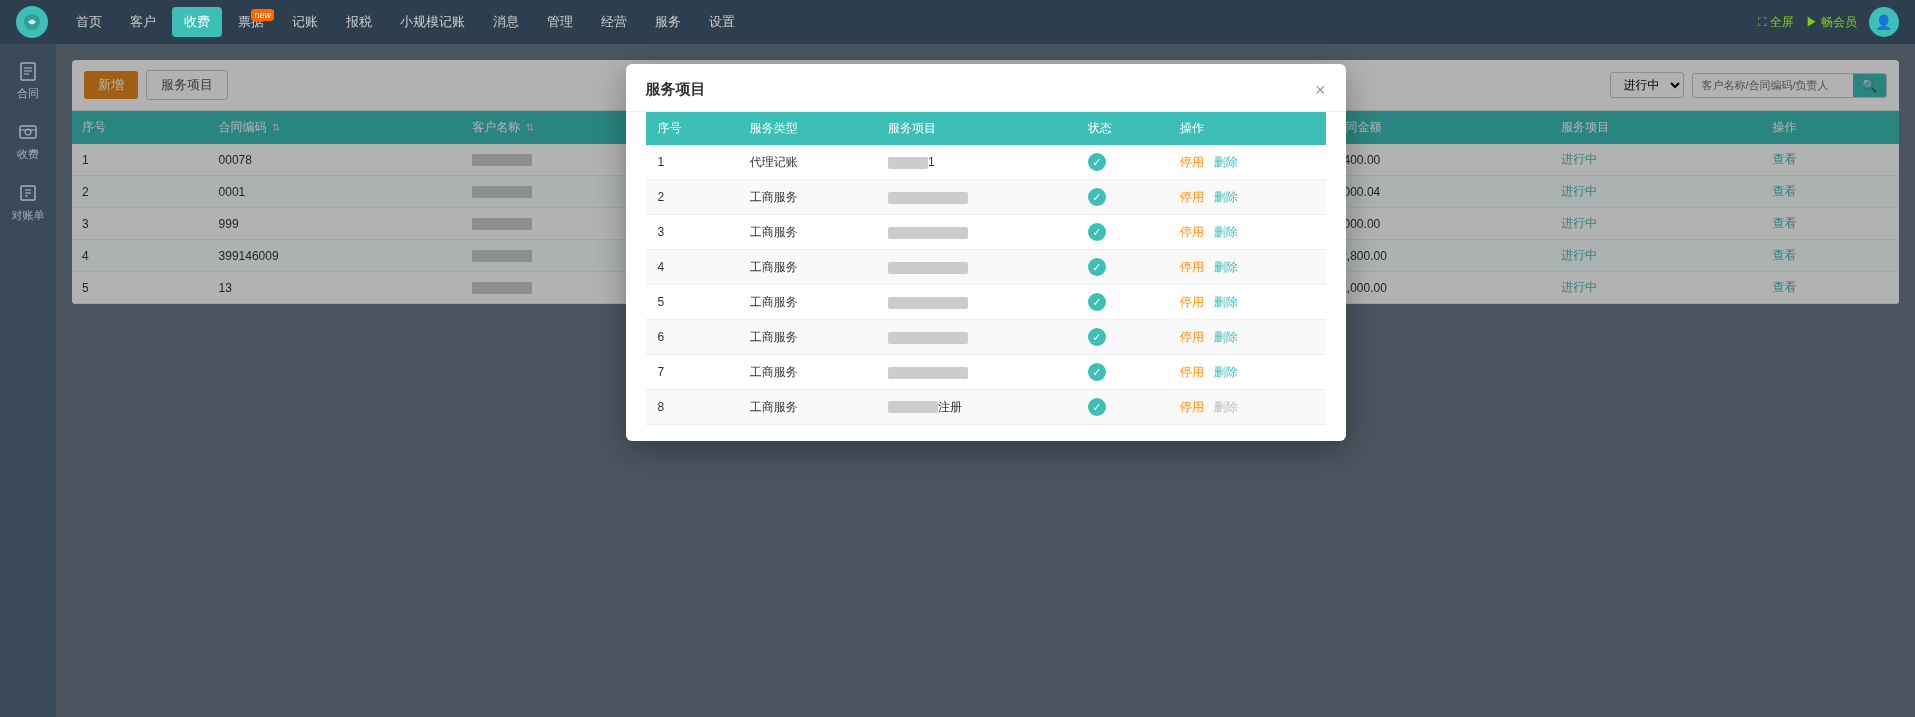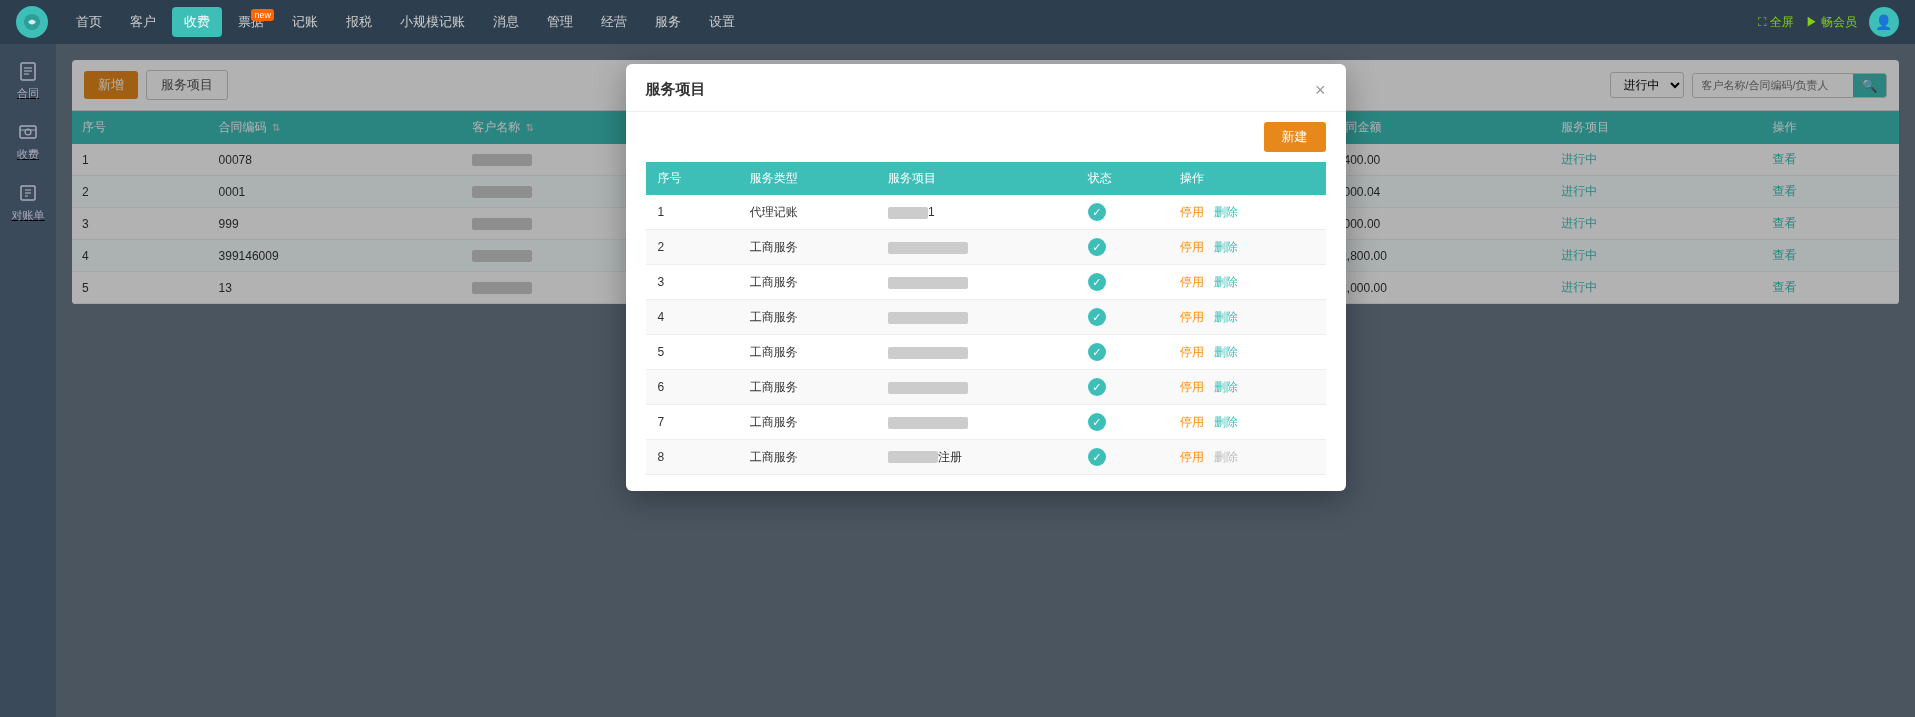--- a/index.html
+++ b/index.html
@@ -62,21 +62,20 @@
     .main-layout { display: flex; height: calc(717px - 44px); }
 
     
     .left-sidebar {
       width: 56px;
       background: #3a4a5a;
       display: flex; flex-direction: column;
       align-items: center;
       padding-top: 8px;
       gap: 4px;
-      text-decoration: underline;
     }
     .sidebar-item {
       width: 50px;
       display: flex; flex-direction: column; align-items: center;
       padding: 8px 4px;
       cursor: pointer;
       border-radius: 4px;
       color: #aab;
       font-size: 11px;
       gap: 4px;
@@ -420,23 +419,20 @@
           </tbody>
       </table>
     </div>
 
     <div class="modal-overlay">
       <div class="modal">
         <div class="modal-header">
           <span class="modal-title">服务项目</span>
           <button class="modal-close">×</button>
         </div>
-        <div class="modal-toolbar">
-          <button class="btn-new-modal">新建</button>
-        </div>
         <div class="modal-body">
           <table class="modal-table">
             <thead>
               <tr>
                 <th>序号</th>
                 <th>服务类型</th>
                 <th>服务项目</th>
                 <th>状态</th>
                 <th>操作</th>
               </tr>

